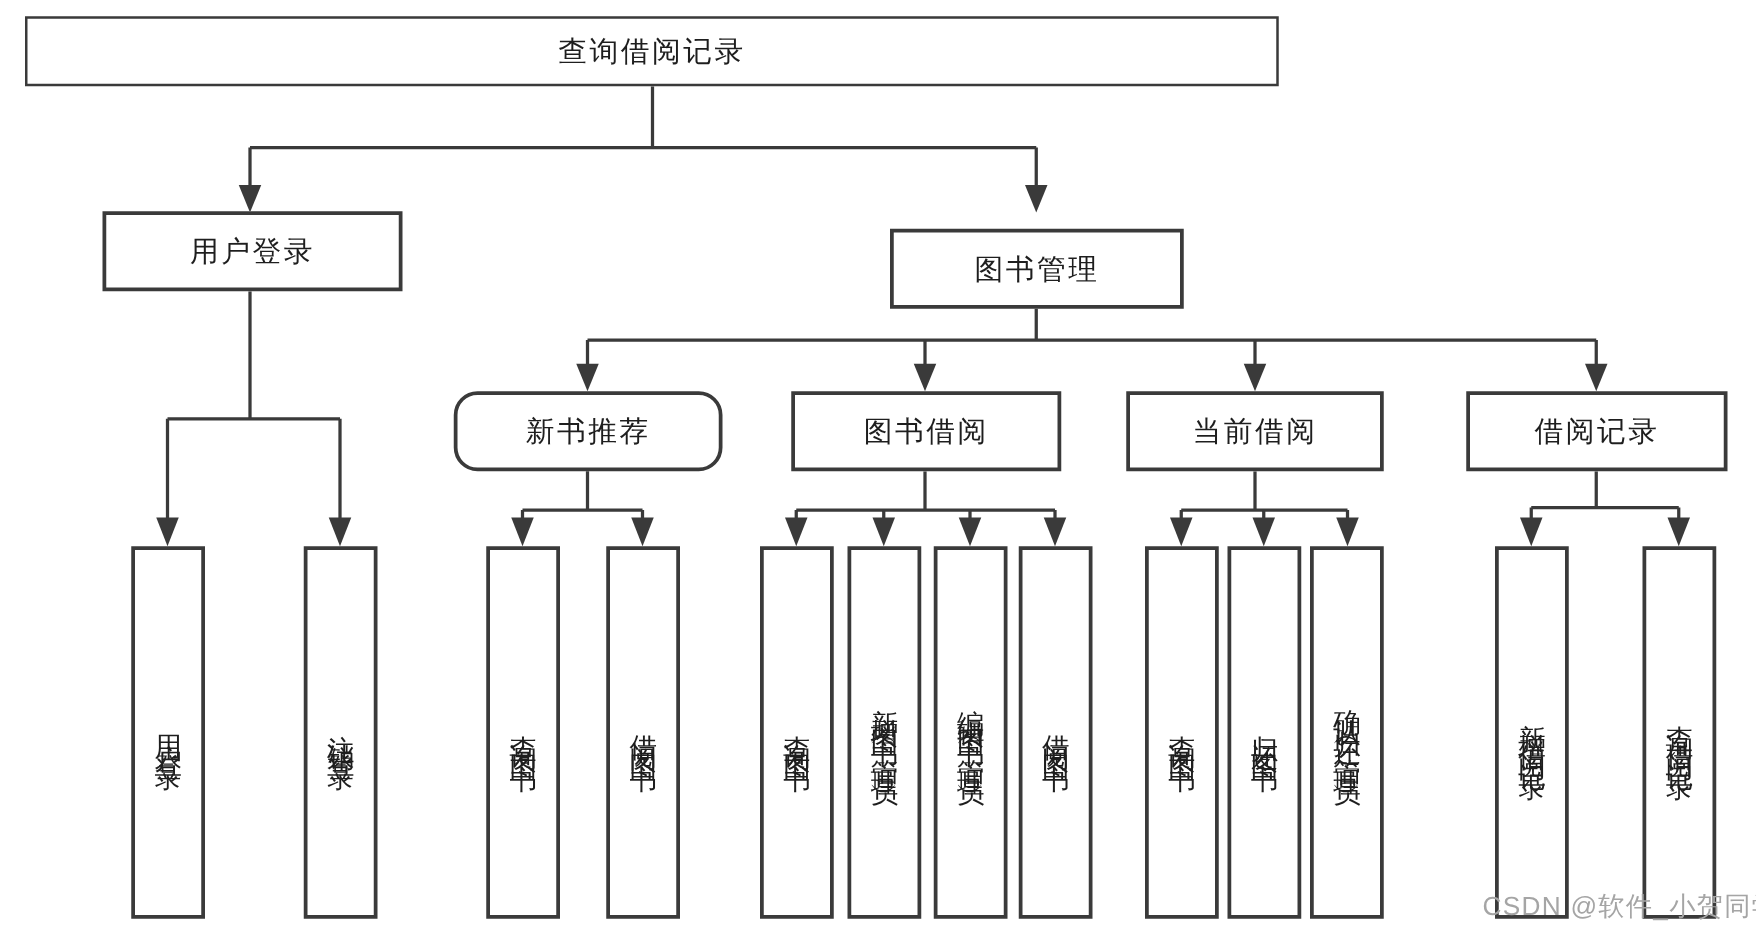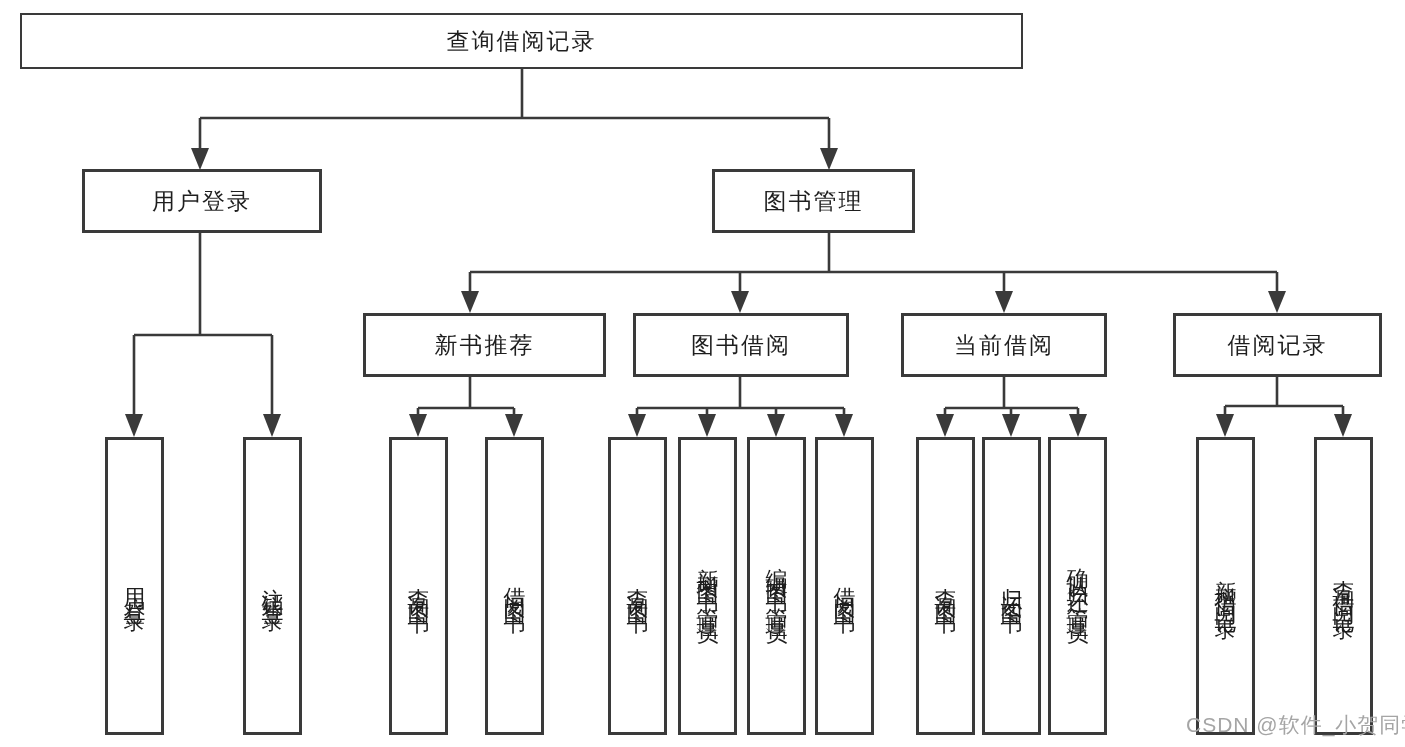--- a/index.html
+++ b/index.html
@@ -30,22 +30,22 @@
   }
   .vtext {
     writing-mode: vertical-rl; text-orientation: mixed;
     font-size: 22px; line-height: 1; letter-spacing: 8px;
     white-space: nowrap;
   }
 
   
   #n-root      { left: 20px;  top: 13px;  width: 1003px; height: 56px; }
   #n-userlogin { left: 82px;  top: 169px; width: 240px;  height: 64px; }
-  #n-bookmgmt  { left: 712px; top: 169px; width: 203px;  height: 64px; }
-  #n-newrec    { left: 363px; top: 313px; width: 243px;  height: 64px; }
+  #n-bookmgmt  { left: 712px; top: 183px; width: 235px;  height: 64px; }
+  #n-newrec    { left: 363px; top: 313px; width: 215px;  height: 64px; border-radius: 19px; }
   #n-borrow    { left: 633px; top: 313px; width: 216px;  height: 64px; }
   #n-current   { left: 901px; top: 313px; width: 206px;  height: 64px; }
   #n-record    { left: 1173px;top: 313px; width: 209px;  height: 64px; }
 
   #v1  { left: 105px; }
   #v2  { left: 243px; }
   #v3  { left: 389px; }
   #v4  { left: 485px; }
   #v5  { left: 608px; }
   #v6  { left: 678px; }

